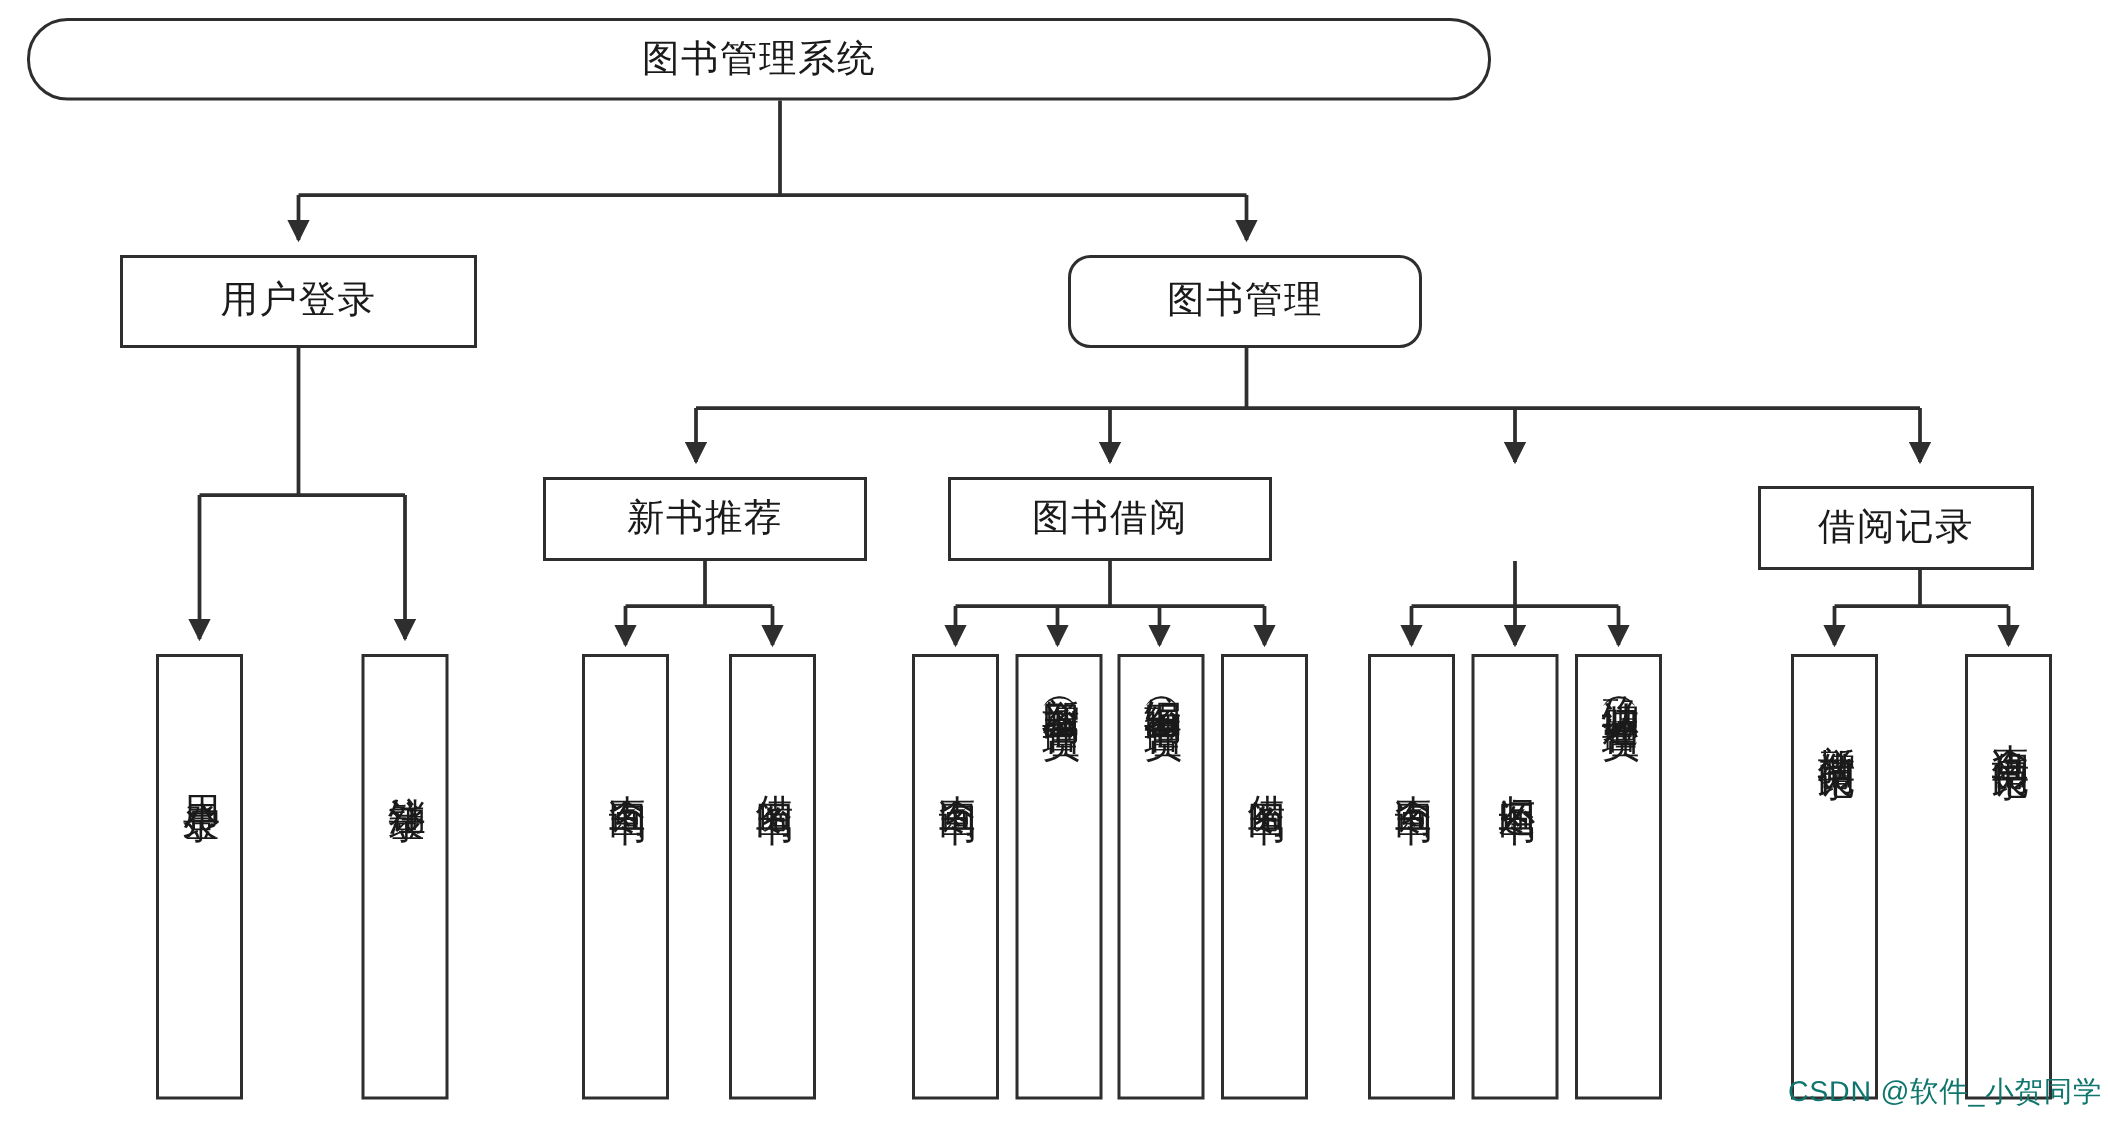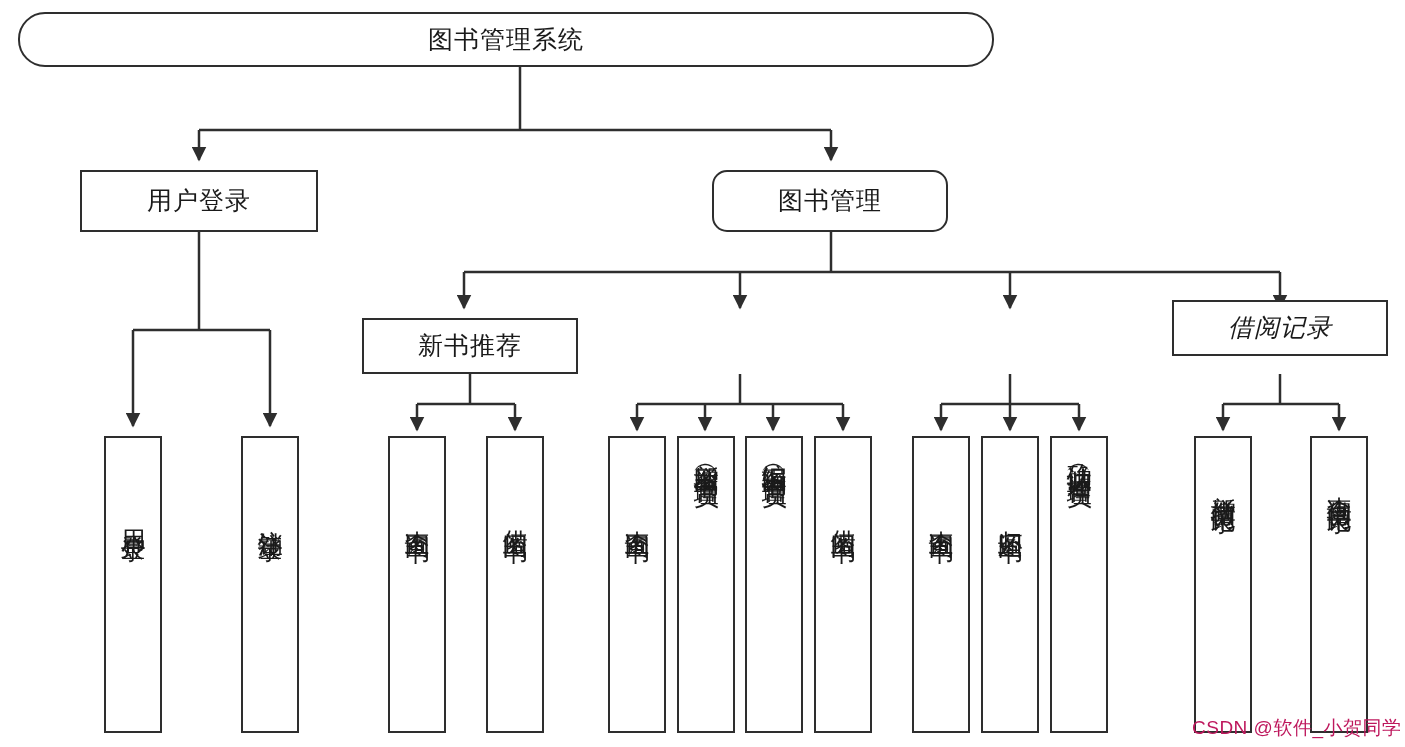--- a/index.html
+++ b/index.html
@@ -54,21 +54,21 @@
     text-orientation: upright;
     font-size: 25px;
     line-height: 1.18;
     letter-spacing: 3px;
     white-space: nowrap;
     color: #1a1a1a;
   }
   .watermark {
     position: absolute;
     font-size: 19px;
-    color: #be185d;
+    color: #0f766e;
     white-space: nowrap;
     letter-spacing: 0.5px;
   }
 </style>
 </head>
 <body>
 
 <div id="canvas">
 
   <svg id="edges" viewBox="0 0 1405 747">
@@ -122,23 +122,24 @@
   </svg>
 
   <div class="node root horizontal" style="left:18px; top:12px; width:976px; height:55px;border-radius:27px;">图书管理系统</div>
 
   <div class="node horizontal" style="left:80px; top:170px; width:238px; height:62px;">用户登录</div>
 
   <div class="node horizontal" style="left:712px; top:170px; width:236px; height:62px;border-radius:15px;">图书管理</div>
 
   <div class="node horizontal" style="left:362px; top:318px; width:216px; height:56px;">新书推荐</div>
 
+  <div class="node horizontal" style="left:632px; top:318px; width:216px; height:56px;">图书借阅</div>
 
 
-  <div class="node horizontal" style="left:1172px; top:300px; width:216px; height:56px;font-style:italic;">借阅记录</div>
+  <div class="node horizontal" style="left:1172px; top:324px; width:184px; height:56px;">借阅记录</div>
 
   <div class="node vertical" style="left:104px; top:436px; width:58px; height:297px;">
     <span class="vtext" style="margin-top:72px;">用户登录</span>
   </div>
 
   <div class="node vertical" style="left:241px; top:436px; width:58px; height:297px;">
     <span class="vtext" style="margin-top:72px;">注销登录</span>
   </div>
 
   <div class="node vertical" style="left:388px; top:436px; width:58px; height:297px;">

